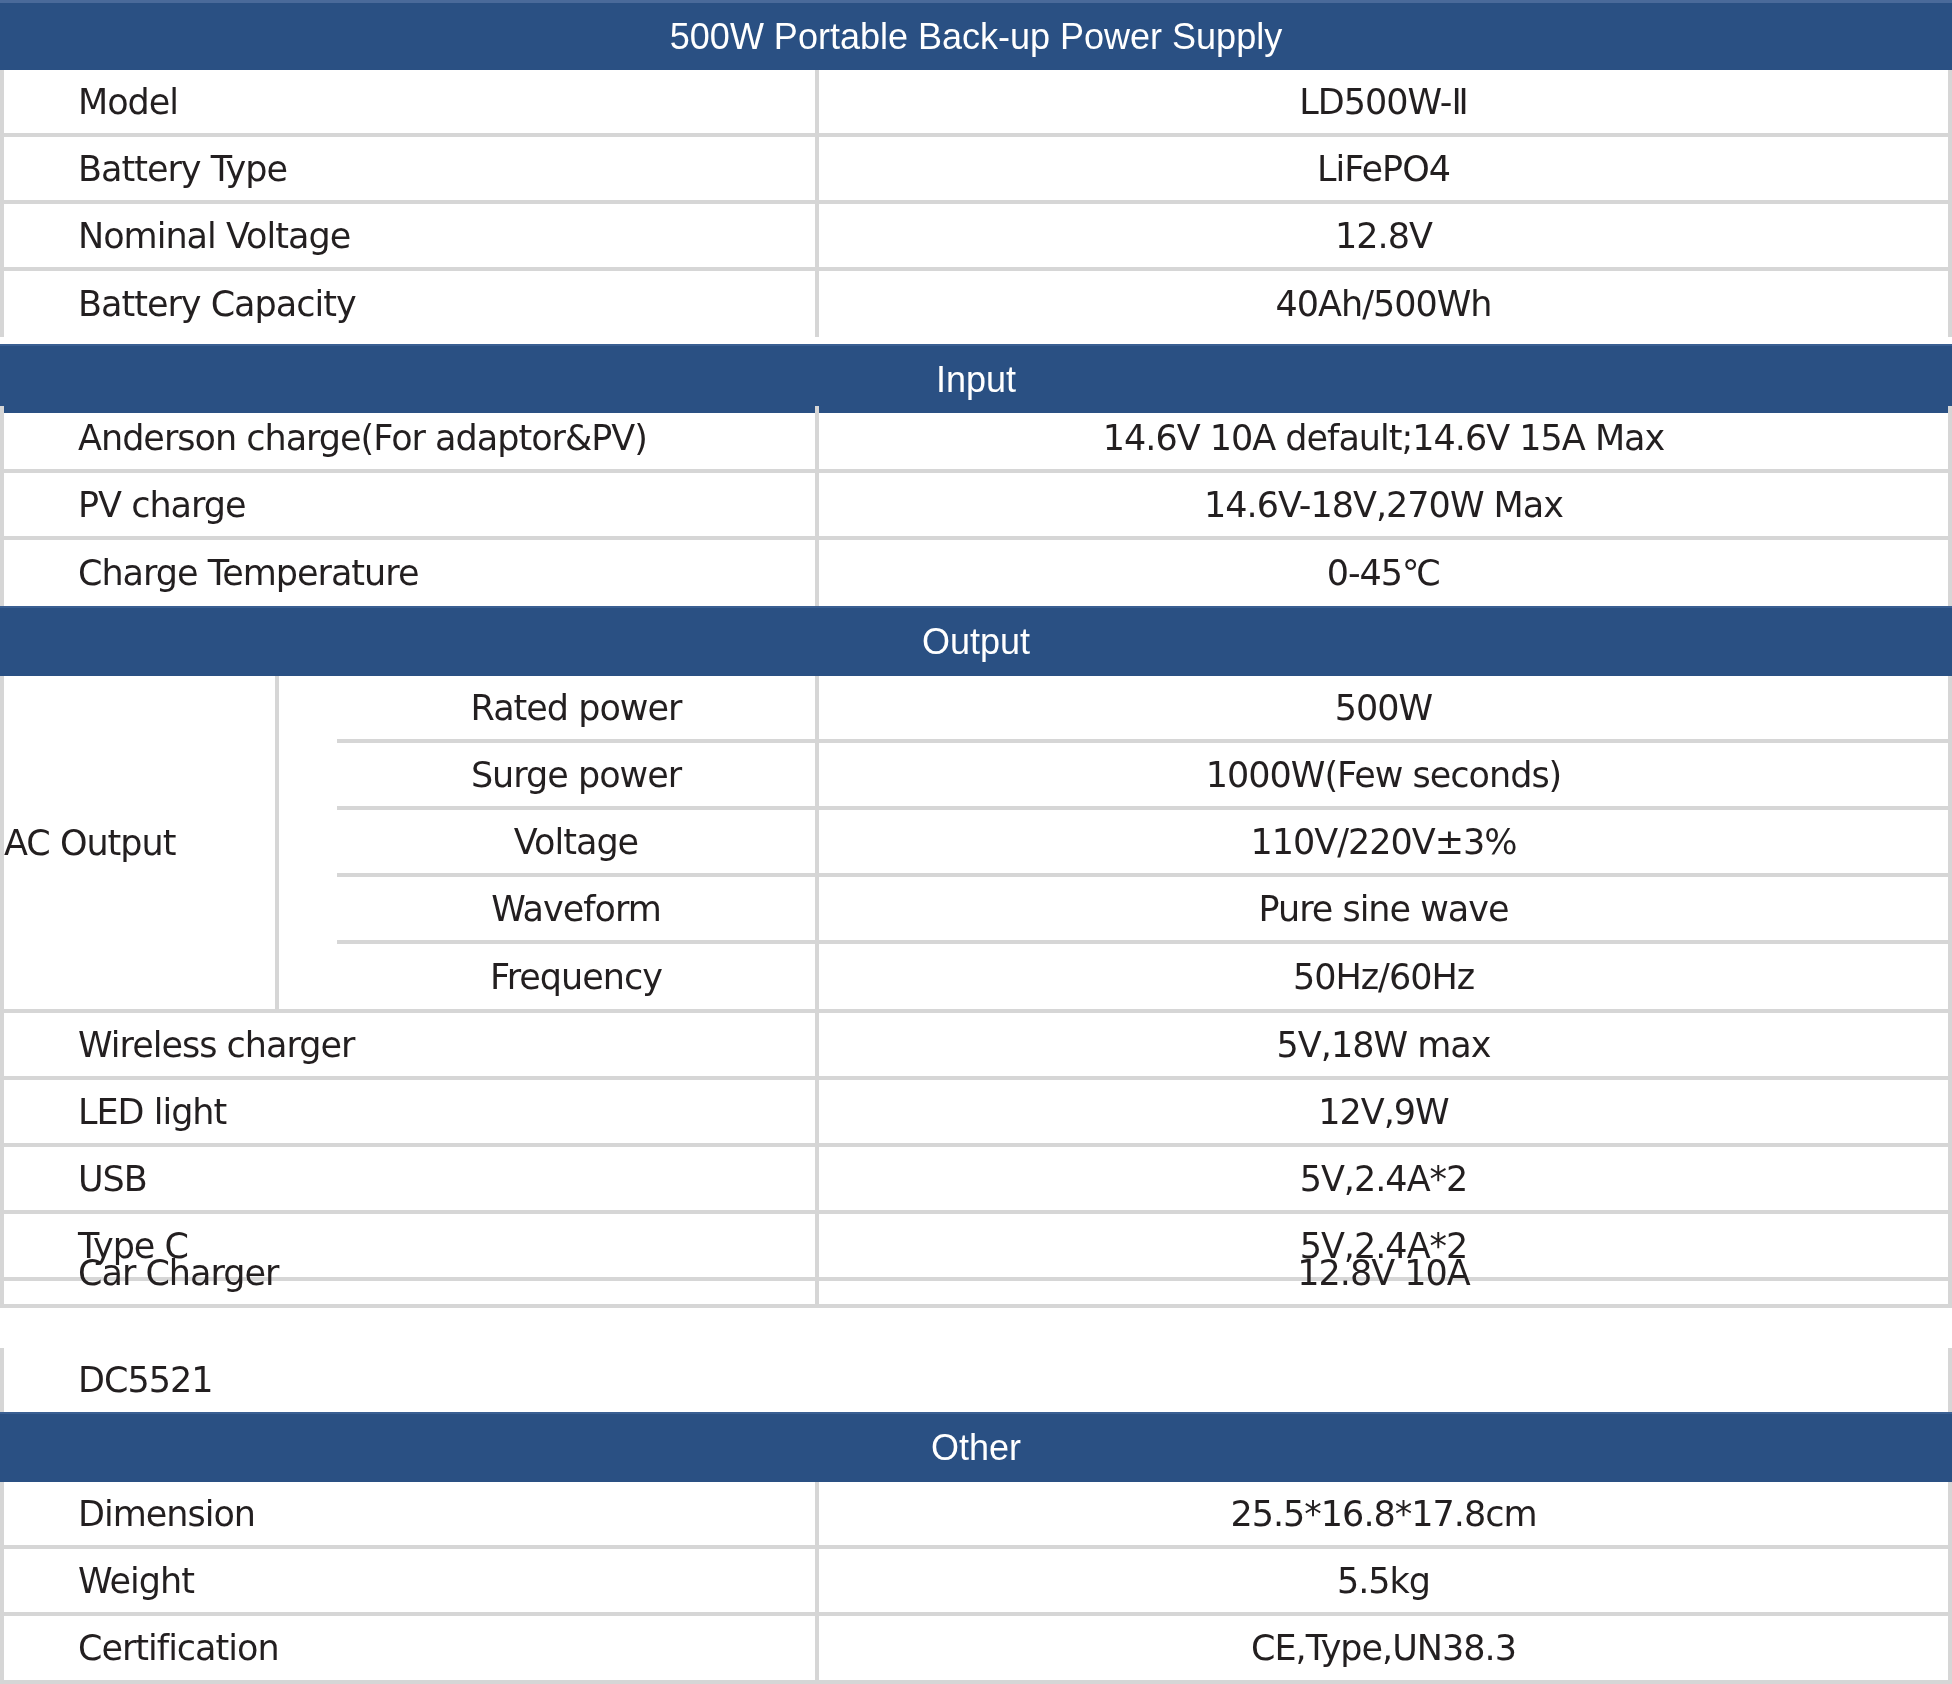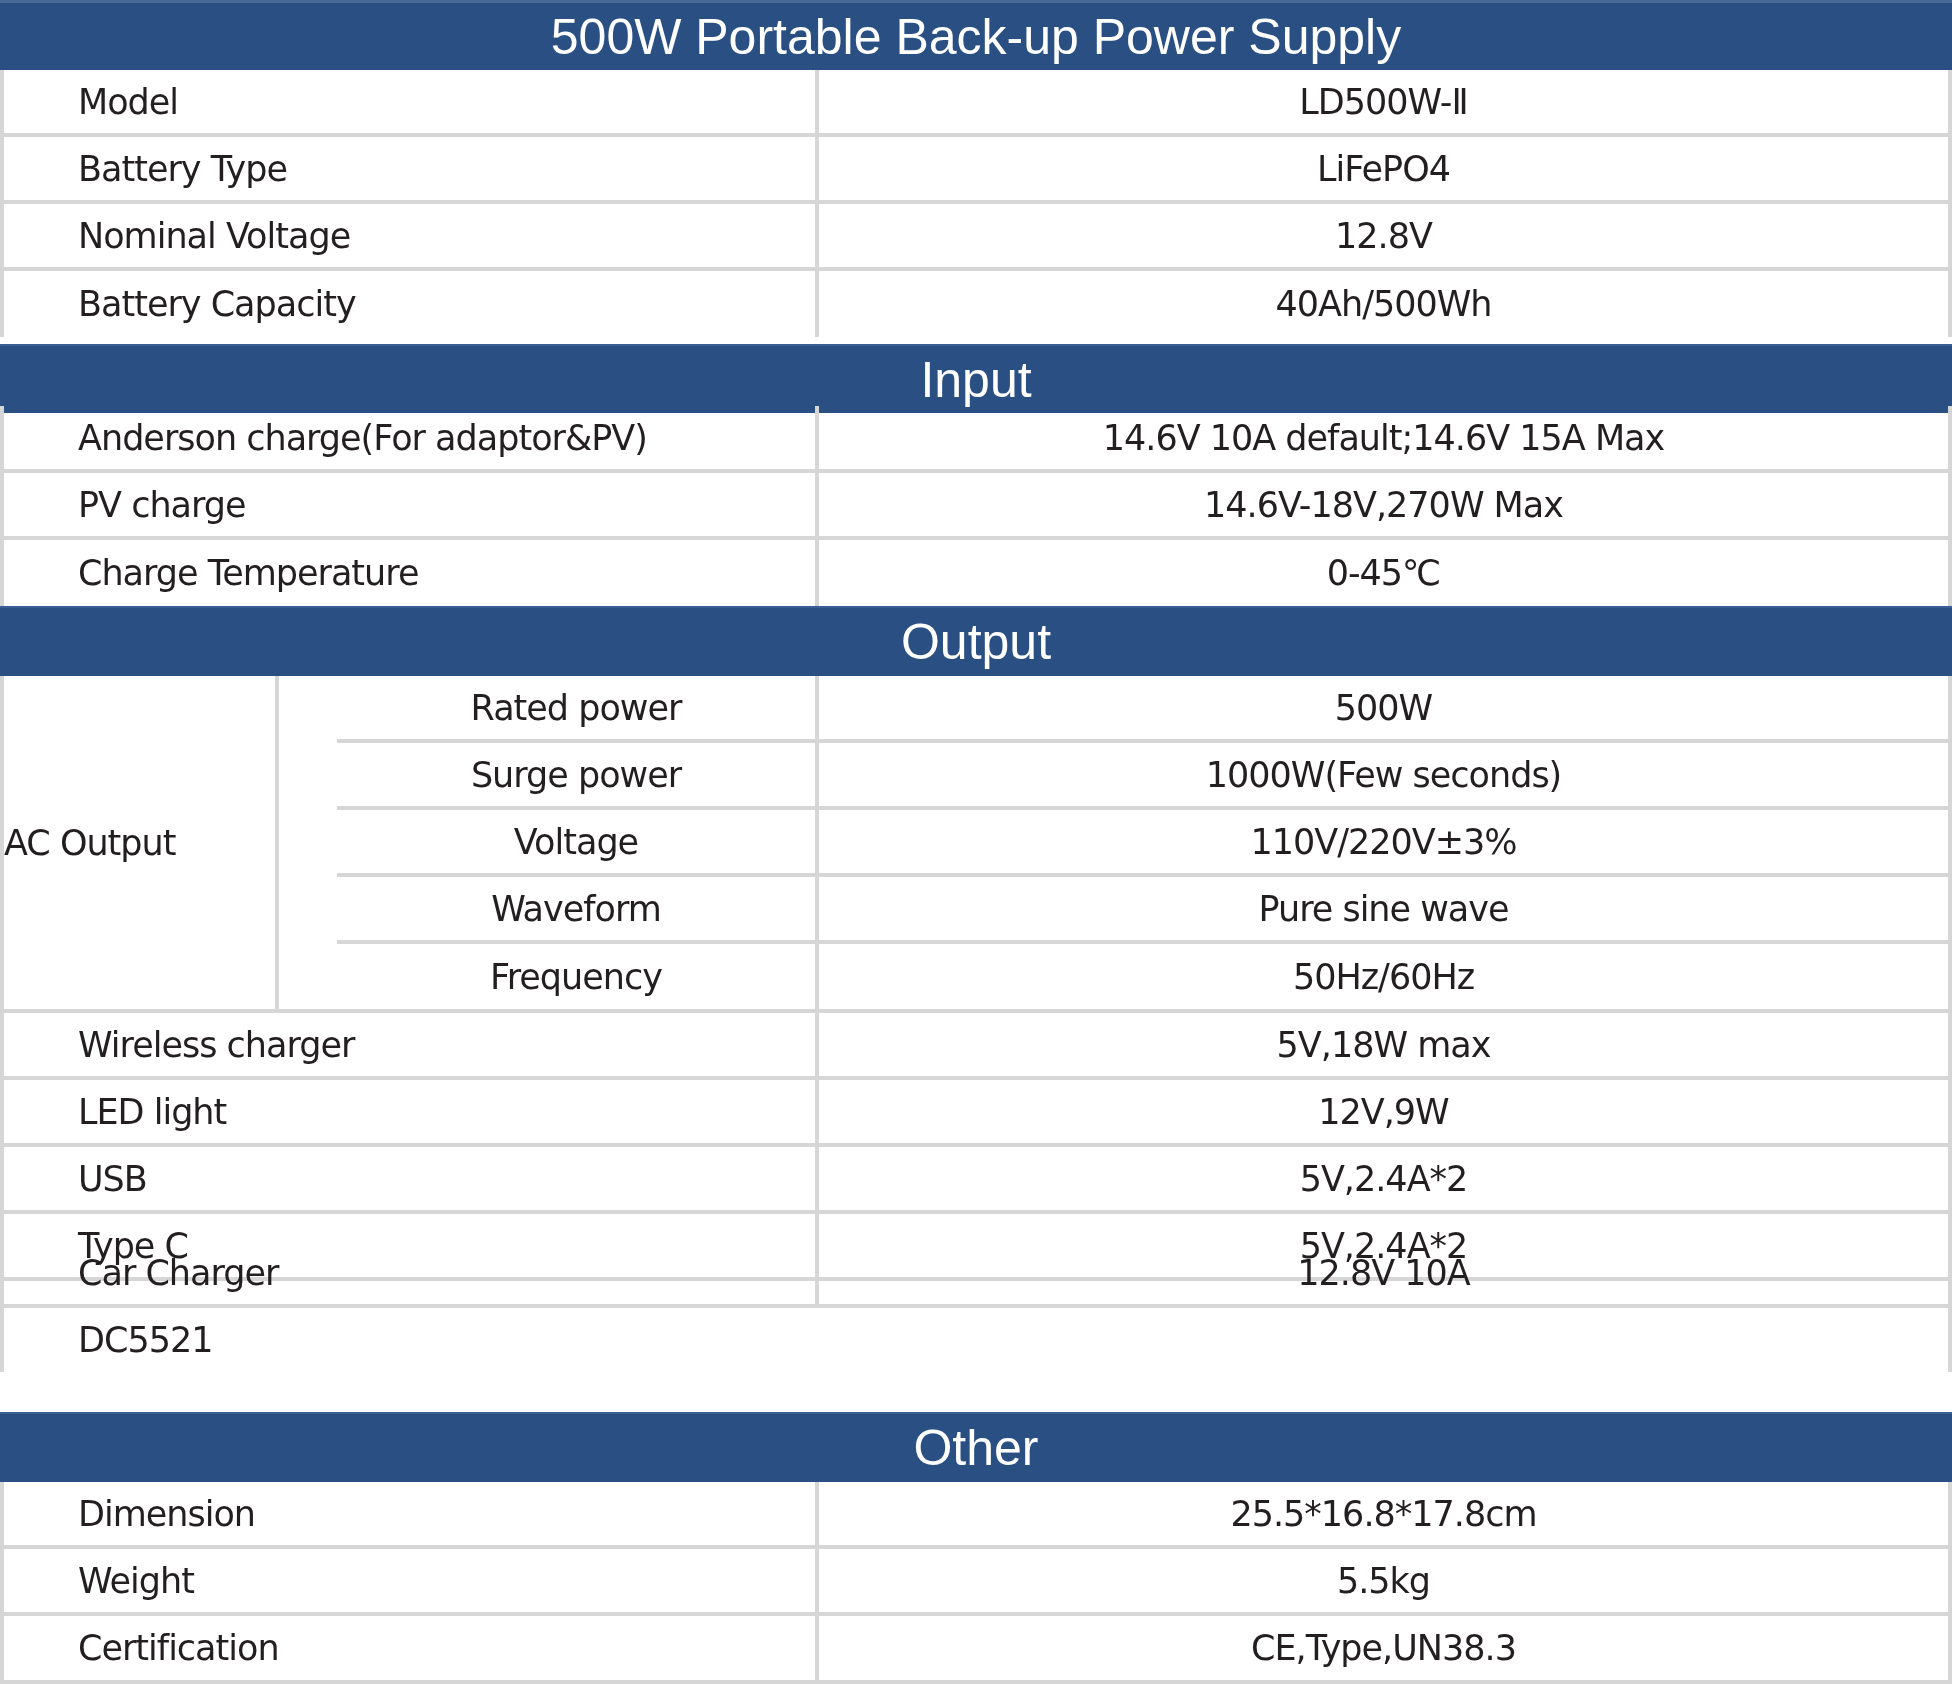--- a/index.html
+++ b/index.html
@@ -6,21 +6,21 @@
   body { width: 1952px; height: 1684px; position: relative; overflow: hidden; }
   .sheet {
     position: absolute; left: 0; top: 0; width: 1952px; height: 1684px;
     background: #ffffff;
   }
   .band {
     position: absolute; left: 0; width: 1952px;
     background: #2a5083; color: #ffffff;
     display: flex; align-items: center; justify-content: center;
     font-family: "Liberation Sans", sans-serif;
-    font-size: 50px;
+    font-size: 36px;
     border-top: 2px solid #3a5f92;
     box-sizing: border-box;
   }
   .band.title { top: 0; height: 70px; border-top: 3px solid #4a6a9a; }
   .row {
     position: absolute; left: 0; width: 1952px;
     box-sizing: border-box;
     border-bottom: 4px solid #d6d6d6;
     border-left: 4px solid #d6d6d6;
     border-right: 4px solid #d6d6d6;
@@ -149,21 +149,21 @@
     <div class="cell value">5V,2.4A*2</div>
   </div>
   <div class="row" style="top:1214px;height:67px;">
     <div class="cell label">Type C</div>
     <div class="cell value">5V,2.4A*2</div>
   </div>
   <div class="row" style="top:1241px;height:67px;">
     <div class="cell label">Car Charger</div>
     <div class="cell value">12.8V 10A</div>
   </div>
-  <div class="row" style="top:1308px;height:64px;border-bottom:none;padding-left:24px;">
+  <div class="row" style="top:1348px;height:64px;border-bottom:none;padding-left:24px;">
     <div class="cell label">DC5521</div>
   </div>
 
   <div class="band" style="top:1412px;height:70px;">Other</div>
   <div class="row" style="top:1482px;height:67px;">
     <div class="cell label">Dimension</div>
     <div class="cell value">25.5*16.8*17.8cm</div>
   </div>
   <div class="row" style="top:1549px;height:67px;">
     <div class="cell label">Weight</div>

